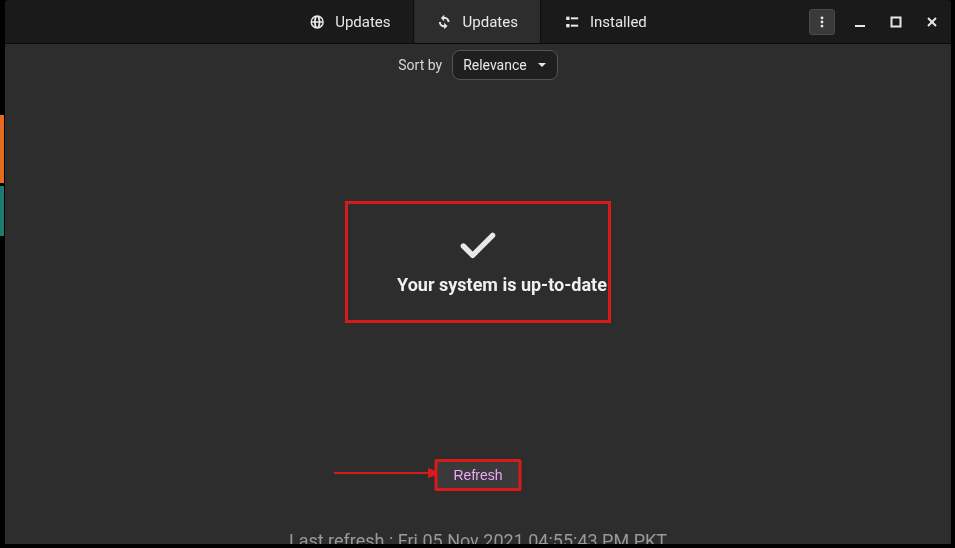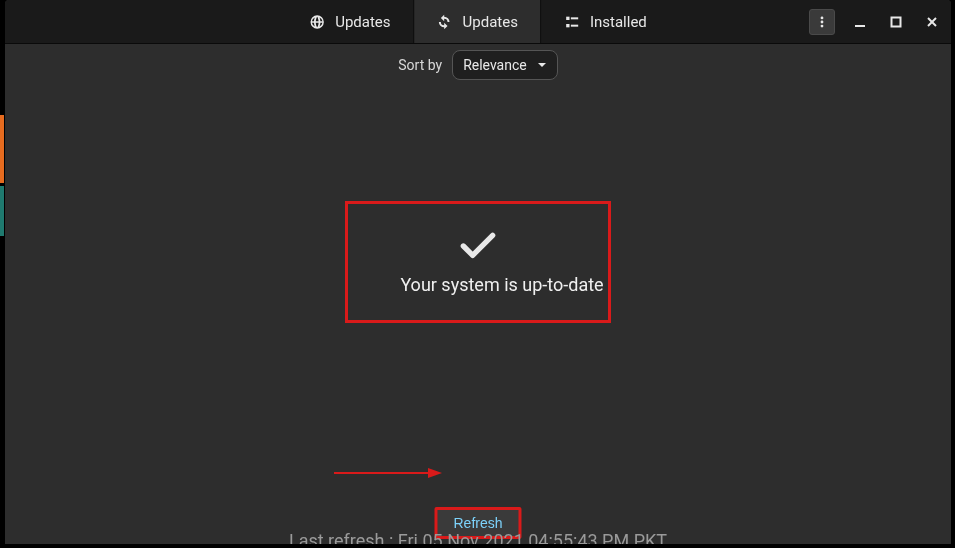--- a/index.html
+++ b/index.html
@@ -177,36 +177,35 @@
       height: 30px;
       stroke: #e8e8e8;
       fill: none;
       stroke-width: 8;
       stroke-linecap: round;
       stroke-linejoin: round;
     }
     .status-text {
       color: #f0f0f0;
       font-size: 18px;
-      font-weight: 400;
+      font-weight: 700;
       margin-left: 48px;
     }
     .refresh-button {
       position: absolute;
       left: 50%;
       top: 373px;
       transform: translateX(-50%);
       background: #3a3a3a;
       border: 3px solid #d91a1a;
       border-radius: 2px;
-      color: #7dd3fc;
+      color: #f0abfc;
       padding: 5px 16px;
       font-size: 14px;
       cursor: pointer;
-      margin-top: 48px;
     }
     .arrow-annot {
       position: absolute;
       left: 327px;
       top: 379px;
       width: 110px;
       height: 16px;
     }
     .arrow-annot svg {
       width: 110px;

